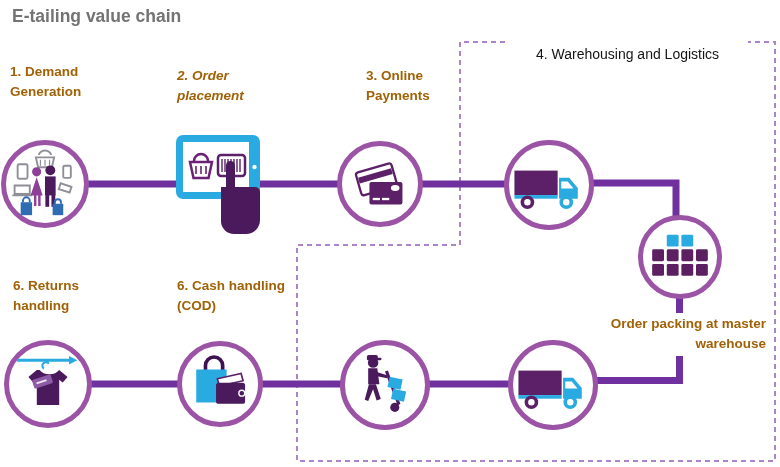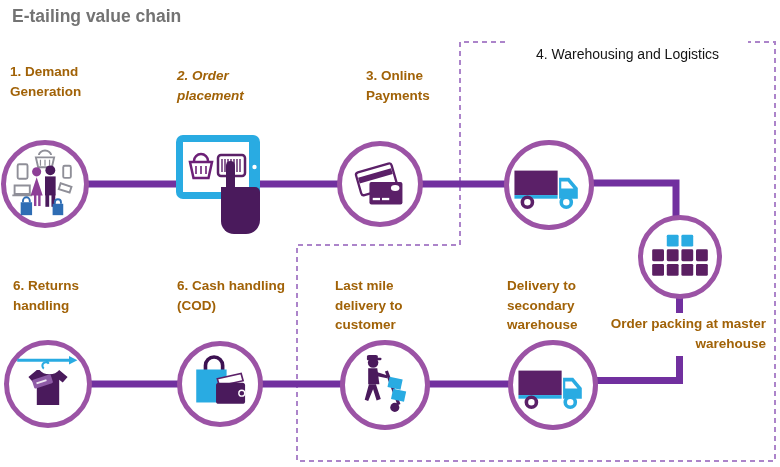--- a/index.html
+++ b/index.html
@@ -72,22 +72,20 @@
   </svg>
 
   <div class="title">E-tailing value chain</div>
 
   <div class="section-label">4. Warehousing and Logistics</div>
 
   <div class="step-label l-demand">1. Demand Generation</div>
   <div class="step-label l-order">2. Order placement</div>
   <div class="step-label l-payments">3. Online Payments</div>
   <div class="step-label l-packing">Order packing at master warehouse</div>
-  <div class="step-label l-delivery2">Delivery to secondary warehouse</div>
-  <div class="step-label l-lastmile">Last mile delivery to customer</div>
   <div class="step-label l-cash">6. Cash handling (COD)</div>
   <div class="step-label l-returns">6. Returns handling</div>
 
   <div class="circle c-demand">
     <svg width="76" height="76" viewBox="0 0 100 100">
       <g fill="none" stroke="#8f8f98" stroke-width="2.5">
         <path d="M42,12 a8,6 0 0 1 16,0"></path>
         <path d="M38,15 h24 l-3,13 h-18 z"></path>
         <path d="M44,18 v8 M50,18 v8 M56,18 v8" stroke-width="1.6"></path>
         <rect x="14" y="24" width="13" height="19" rx="2"></rect>

